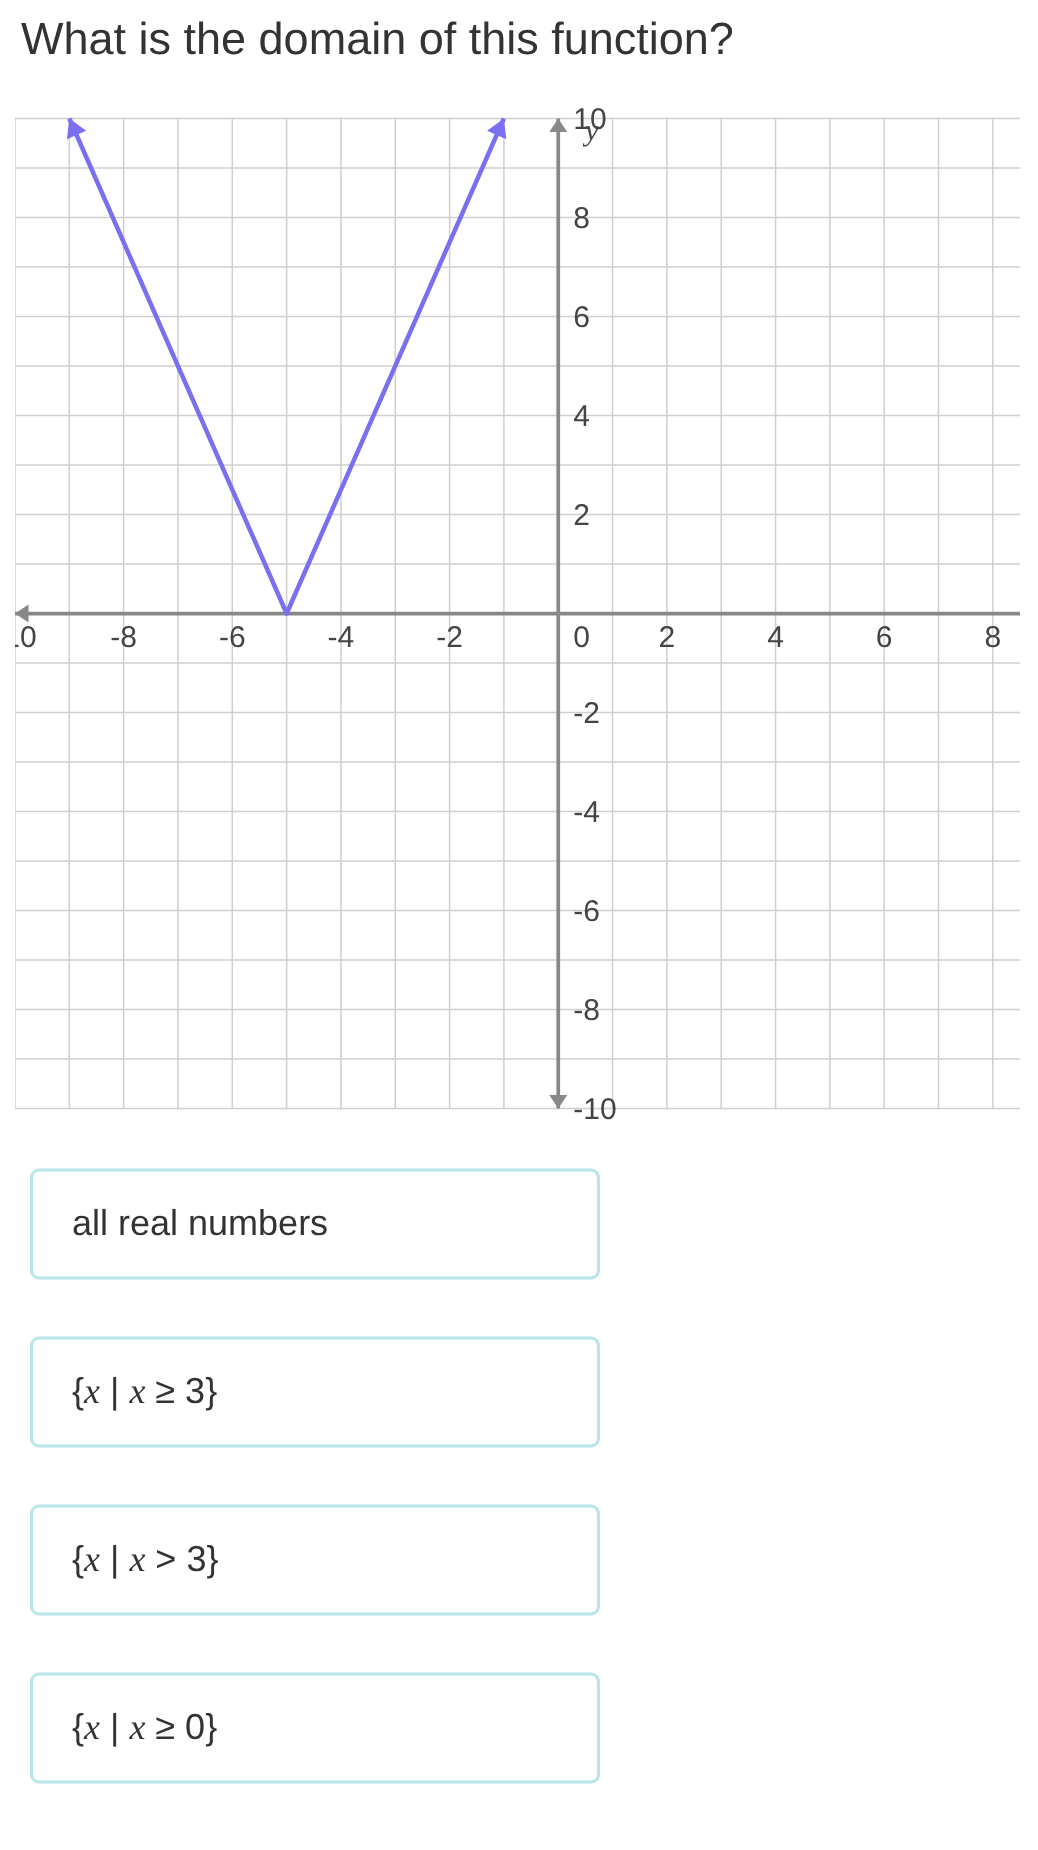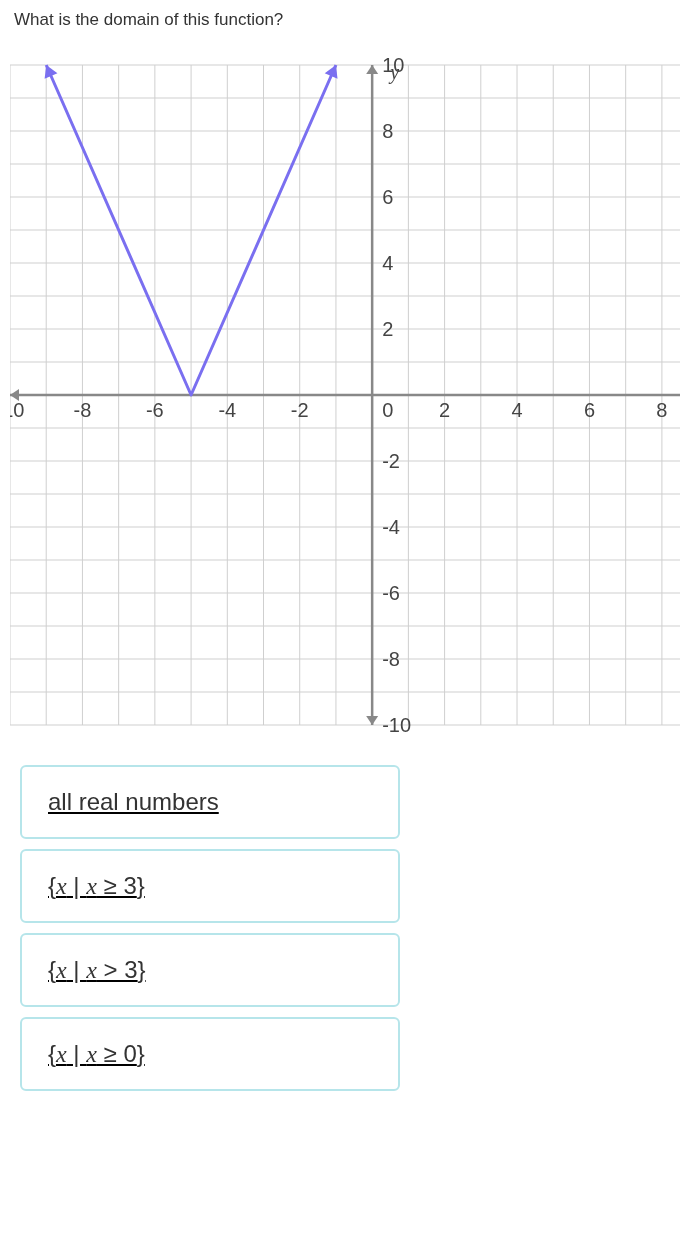--- a/index.html
+++ b/index.html
@@ -4,37 +4,36 @@
 <style>
 * { box-sizing: border-box; margin: 0; padding: 0; }
 body {
   font-family: Arial, Helvetica, sans-serif;
   background: #fff;
   width: 692px;
   height: 1233px;
   padding: 10px 0 0 10px;
 }
 .question {
-  font-size: 17px;
+  font-size: 30px;
   color: #333;
   margin-bottom: 25px;
   padding-left: 4px;
 }
 .chart-wrap {
   width: 670px;
   height: 680px;
   position: relative;
 }
 .options {
   margin-top: 30px;
   display: flex;
   flex-direction: column;
-  gap: 10px;
+  gap: 38px;
   padding-left: 10px;
-  text-decoration: underline;
 }
 .option {
   width: 380px;
   height: 74px;
   border: 2px solid #b6e5ea;
   border-radius: 6px;
   background: #fff;
   display: flex;
   align-items: center;
   padding-left: 26px;

